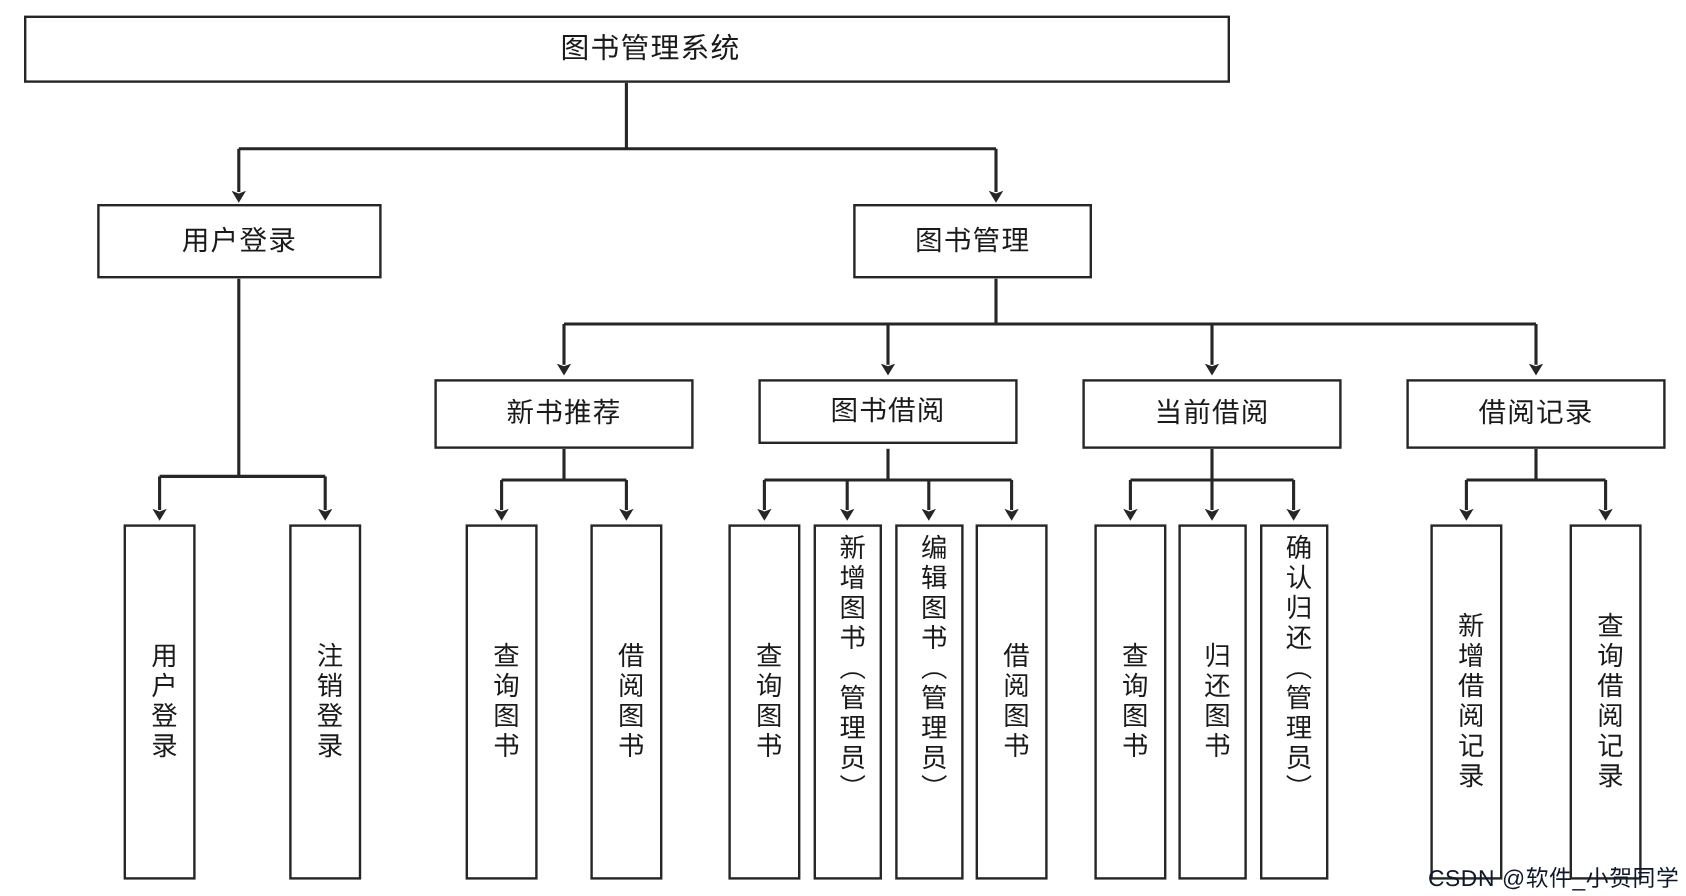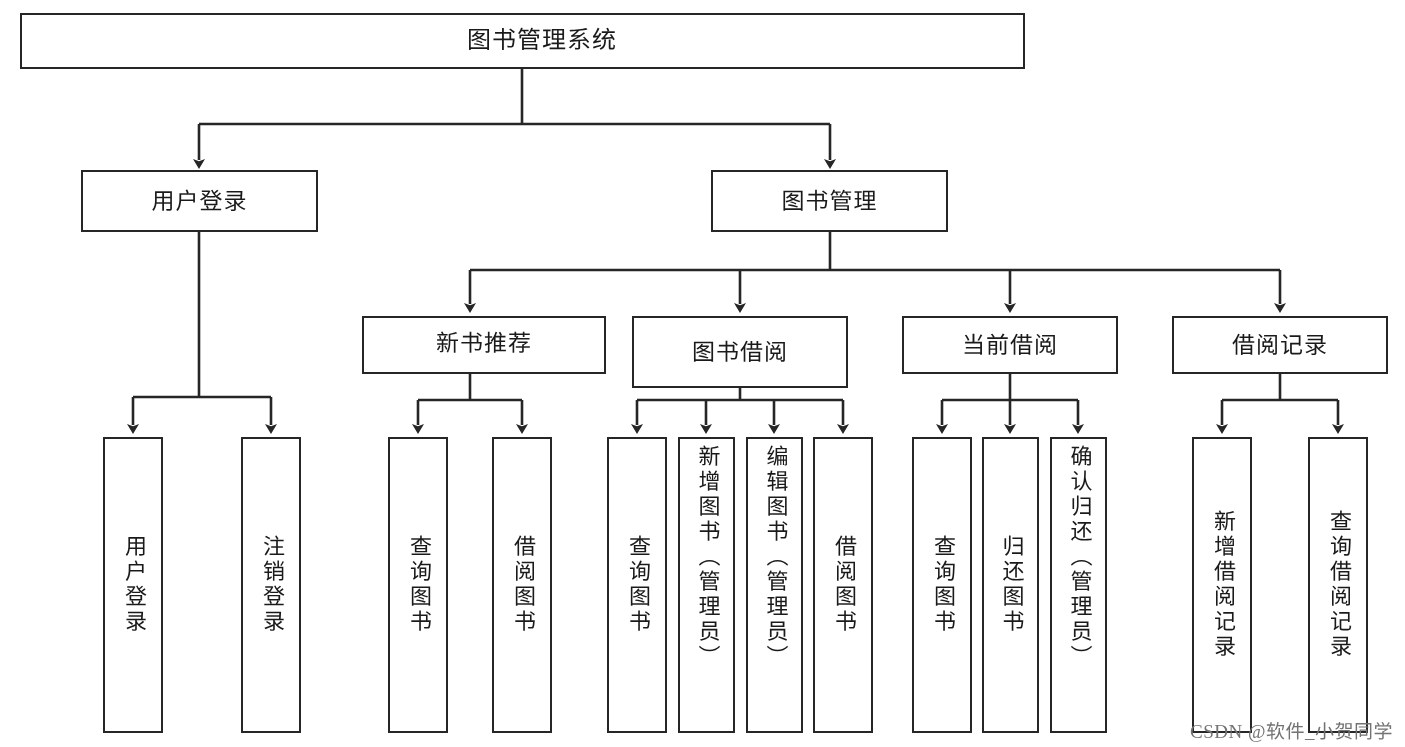--- a/index.html
+++ b/index.html
@@ -67,24 +67,24 @@
     align-items: center;
     justify-content: center;
   }
   .leaf-inner.topalign {
     align-items: flex-start;
     padding-top: 6px;
   }
   .watermark {
     position: absolute;
     font-size: 19px;
-    color: #737373;
+    color: #0f172a;
     white-space: nowrap;
     letter-spacing: 0.5px;
-    font-family: Liberation Serif, serif;
+    font-family: Liberation Sans, sans-serif;
   }
 </style>
 </head>
 <body>
 
 <div id="canvas">
 
   <svg id="edges" viewBox="0 0 1405 747" xmlns="http://www.w3.org/2000/svg">
     <defs>
       <marker id="arrow" markerWidth="10" markerHeight="12" refX="1" refY="6" orient="auto" markerUnits="userSpaceOnUse">
@@ -135,25 +135,25 @@
       <path d="M1222,400 L1338,400"></path>
       <path d="M1222,400 L1222,425" marker-end="url(#arrow)"></path>
       <path d="M1338,400 L1338,425" marker-end="url(#arrow)"></path>
     </g>
   </svg>
 
   <div class="node horiz root" style="left:20px; top:13px; width:1005px; height:56px;padding-left:39px;">图书管理系统</div>
 
   <div class="node horiz" style="left:81px; top:170px; width:237px; height:62px;">用户登录</div>
 
-  <div class="node horiz" style="left:711px; top:170px; width:237px; height:62px;">图书管理</div>
-
-  <div class="node horiz" style="left:362px; top:316px; width:244px; height:58px;font-family:Liberation Mono, monospace;">新书推荐</div>
-
-  <div class="node horiz" style="left:632px; top:316px; width:216px; height:72px;">图书借阅</div>
+  <div class="node horiz" style="left:711px; top:170px; width:199px; height:62px;">图书管理</div>
+
+  <div class="node horiz" style="left:362px; top:316px; width:216px; height:58px;">新书推荐</div>
+
+  <div class="node horiz" style="left:632px; top:316px; width:216px; height:54px;">图书借阅</div>
 
   <div class="node horiz" style="left:902px; top:316px; width:216px; height:58px;text-align:center;">当前借阅</div>
 
   <div class="node horiz" style="left:1172px; top:316px; width:216px; height:58px;text-align:center;">借阅记录</div>
 
   <div class="node leaf" style="left:103px; top:437px; width:60px; height:296px;">
     <span class="leaf-inner">
         <span class="vtext">用户登录</span>
       </span>
   </div>

